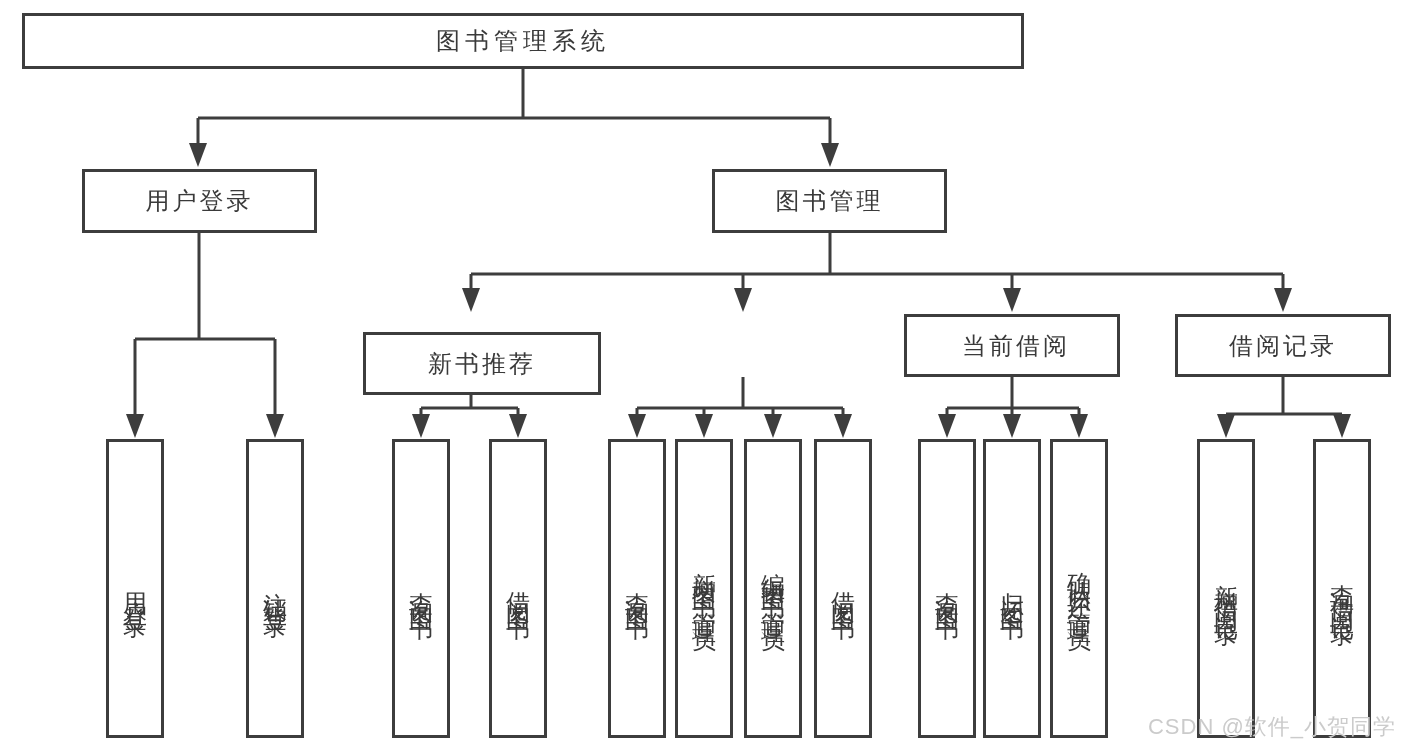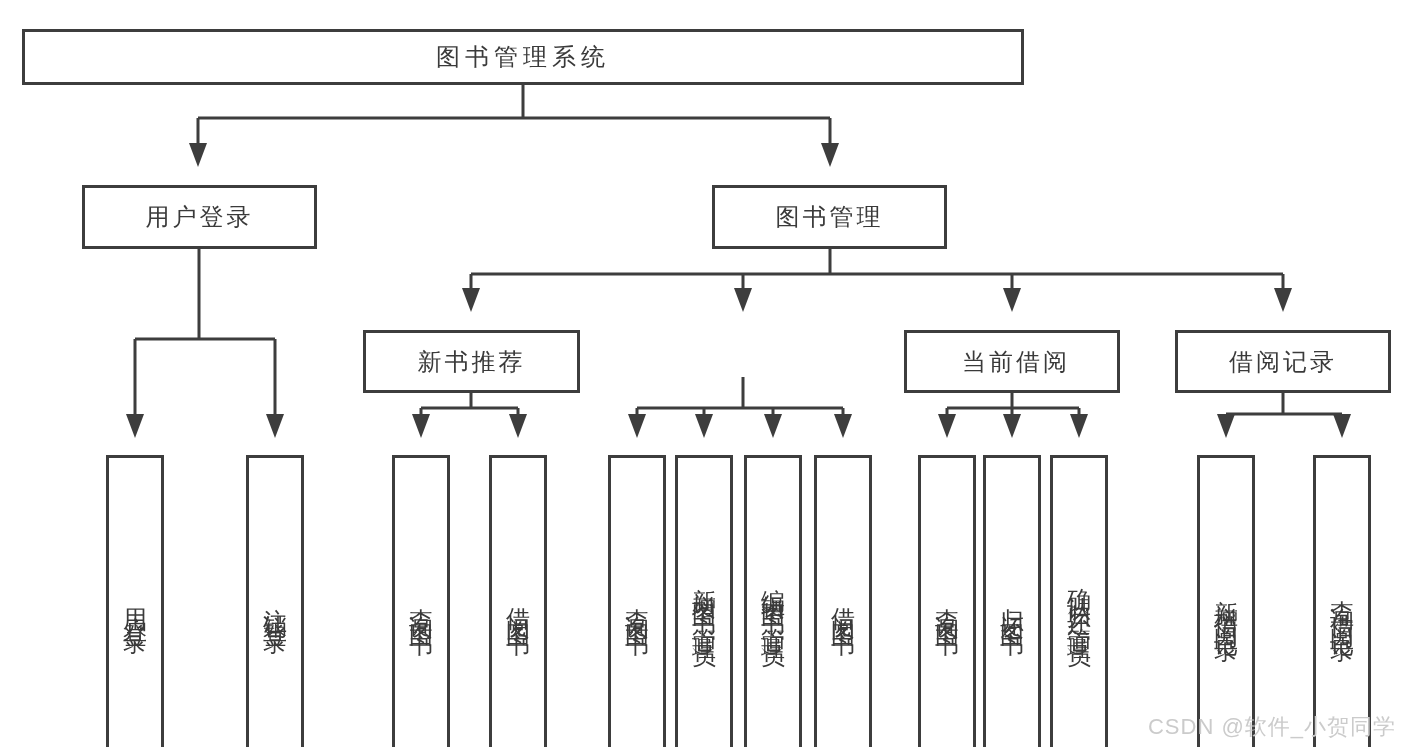--- a/index.html
+++ b/index.html
@@ -13,21 +13,20 @@
   .connectors{position:absolute;left:0;top:0;width:1405px;height:747px;}
   .box{
     position:absolute;
     box-sizing:border-box;
     border:3px solid #3d3d3d;
     background:#ffffff;
     display:flex;
     align-items:center;
     justify-content:center;
     color:#3a3a3a;
-    margin-top:16px;
   }
   .hlabel{
     font-size:24px;
     letter-spacing:3px;
     white-space:nowrap;
     line-height:1;
   }
   .root-box .hlabel{letter-spacing:5px;}
   .leaf{top:439px;height:299px;width:58px;}
   .vlabel{
@@ -113,21 +112,21 @@
     <span class="hlabel">图书管理系统</span>
   </div>
 
   <div class="box" style="left:82px;top:169px;width:235px;height:64px;">
     <span class="hlabel">用户登录</span>
   </div>
   <div class="box" style="left:712px;top:169px;width:235px;height:64px;">
     <span class="hlabel">图书管理</span>
   </div>
 
-  <div class="box" style="left:363px;top:314px;width:217px;height:63px;">
+  <div class="box" style="left:363px;top:332px;width:238px;height:63px;">
     <span class="hlabel">新书推荐</span>
   </div>
   <div class="box" style="left:904px;top:314px;width:216px;height:63px;padding-left:8px;">
     <span class="hlabel">当前借阅</span>
   </div>
   <div class="box" style="left:1175px;top:314px;width:216px;height:63px;">
     <span class="hlabel">借阅记录</span>
   </div>
 
   <div class="box leaf" style="left:106px;">

